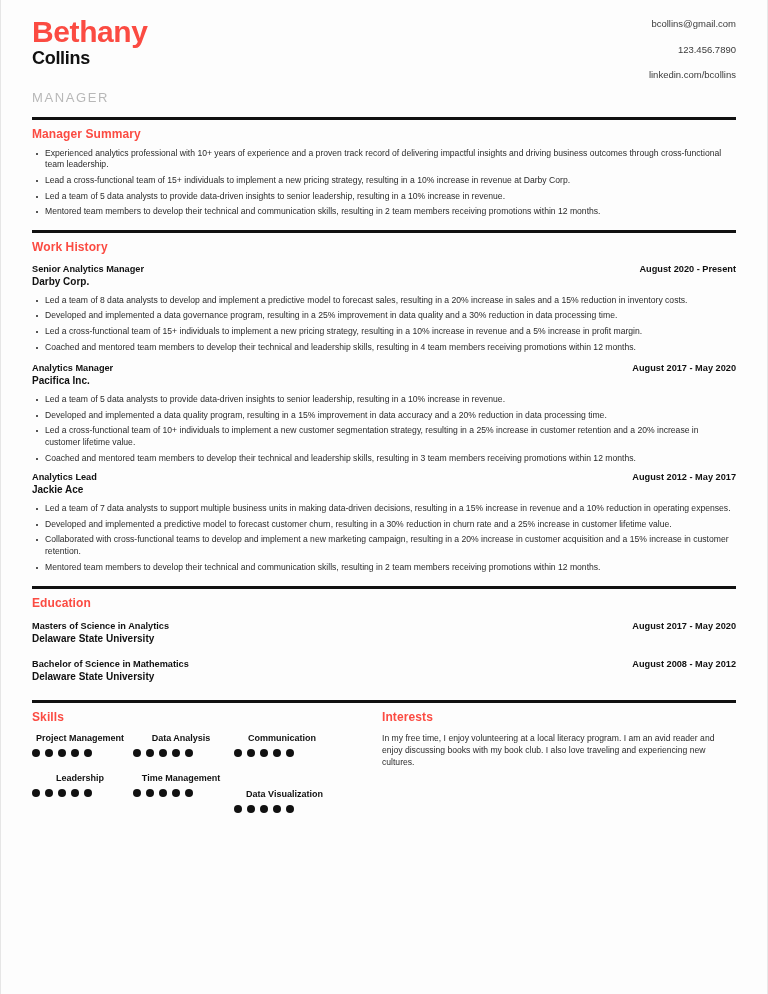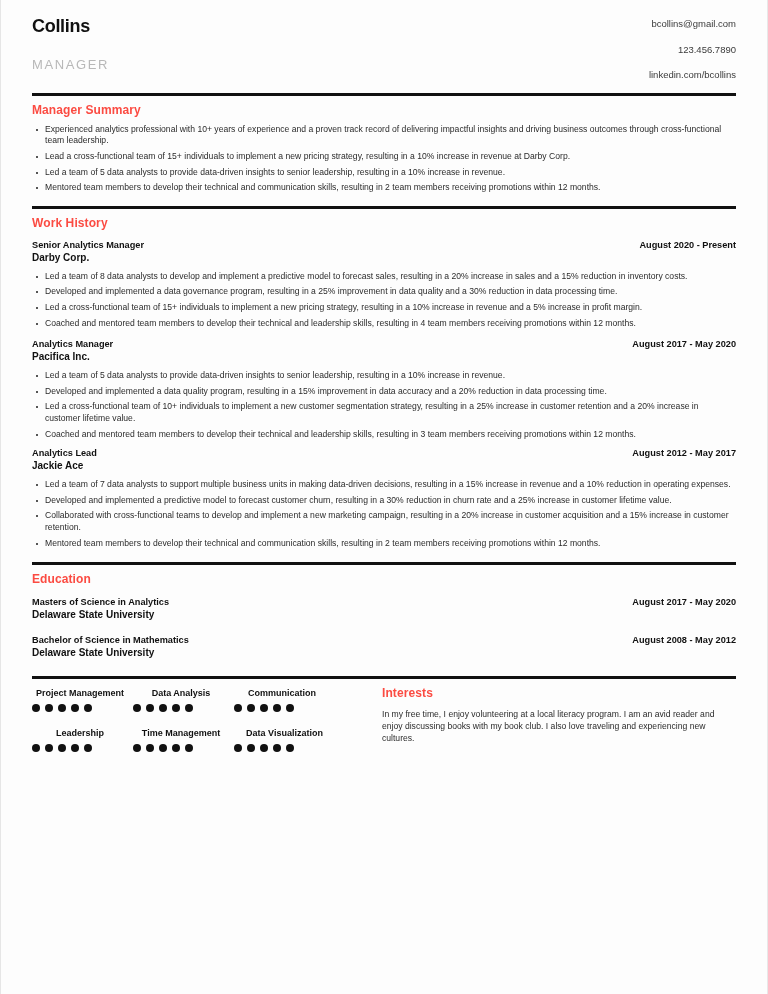--- a/index.html
+++ b/index.html
@@ -177,20 +177,21 @@
   }
 </style>
 </head>
 <body>
 
 <div class="page">
   <div class="inner">
 
     <div class="header">
       <div class="name-block">
+        <div class="first-name">Bethany</div>
         <div class="last-name">Collins</div>
         <div class="job-role">MANAGER</div>
       </div>
       <div class="contact-block">
         <div class="contact-line">bcollins@gmail.com</div>
         <div class="contact-line">123.456.7890</div>
         <div class="contact-line">linkedin.com/bcollins</div>
       </div>
     </div>
 
@@ -281,20 +282,21 @@
           <div class="entry-dates">August 2008 - May 2012</div>
         </div>
       </div>
 
     </div>
 
     <div class="section" style="margin-top:17px;">
       <div class="rule"></div>
       <div class="bottom">
         <div class="bottom-left">
+          <div class="section-head">Skills</div>
           <div class="skills-grid">
 
             <div class="skill-col">
               <div class="skill-item">
                 <div class="skill-label">Project Management</div>
                 <div class="dots">
                   <span class="dot"></span>
                   <span class="dot"></span>
                   <span class="dot"></span>
                   <span class="dot"></span>
@@ -340,21 +342,21 @@
               <div class="skill-item">
                 <div class="skill-label">Communication</div>
                 <div class="dots">
                   <span class="dot"></span>
                   <span class="dot"></span>
                   <span class="dot"></span>
                   <span class="dot"></span>
                   <span class="dot"></span>
                 </div>
               </div>
-              <div class="skill-item" style="margin-top:16px;">
+              <div class="skill-item" style="margin-top:32px;">
                 <div class="skill-label" style="max-width:120px;">Data Visualization</div>
                 <div class="dots">
                   <span class="dot"></span>
                   <span class="dot"></span>
                   <span class="dot"></span>
                   <span class="dot"></span>
                   <span class="dot"></span>
                 </div>
               </div>
             </div>

